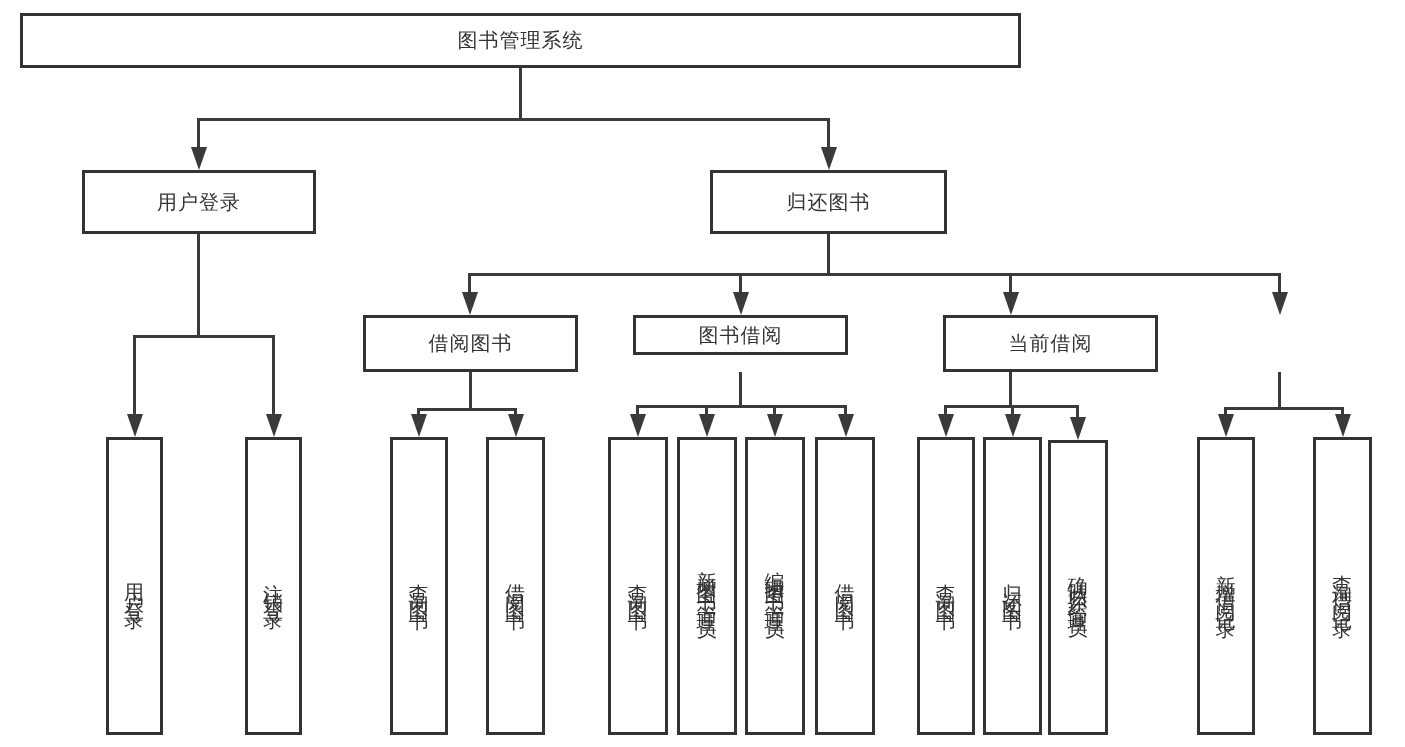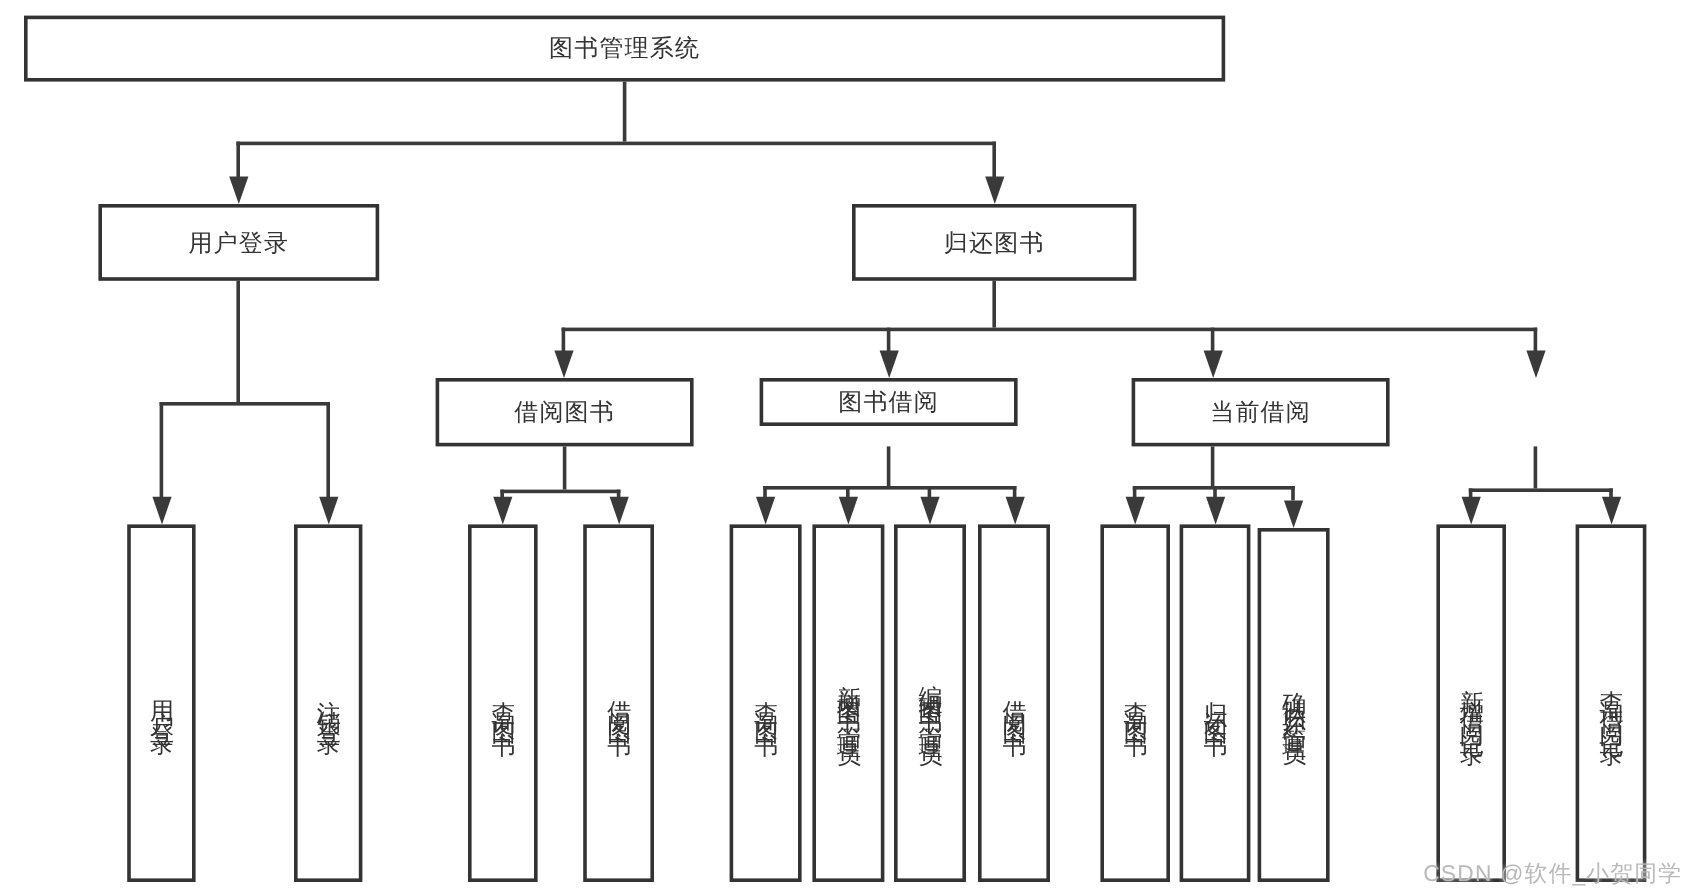--- a/index.html
+++ b/index.html
@@ -182,15 +182,14 @@
   <div class="vl" style="left:1076px;top:405px;height:12px;"></div>
   <div class="arr" style="left:1070px;top:417px;"></div>
 
   <div class="vl" style="left:1278px;top:372px;height:35px;"></div>
   <div class="hl" style="left:1224px;top:407px;width:120px;"></div>
   <div class="vl" style="left:1224px;top:407px;height:10px;"></div>
   <div class="arr" style="left:1218px;top:414px;"></div>
   <div class="vl" style="left:1341px;top:407px;height:10px;"></div>
   <div class="arr" style="left:1335px;top:414px;"></div>
 
-  <div class="watermark">CSDN @软件_小贺同学</div>
 
 </div>
 
 </body></html>

